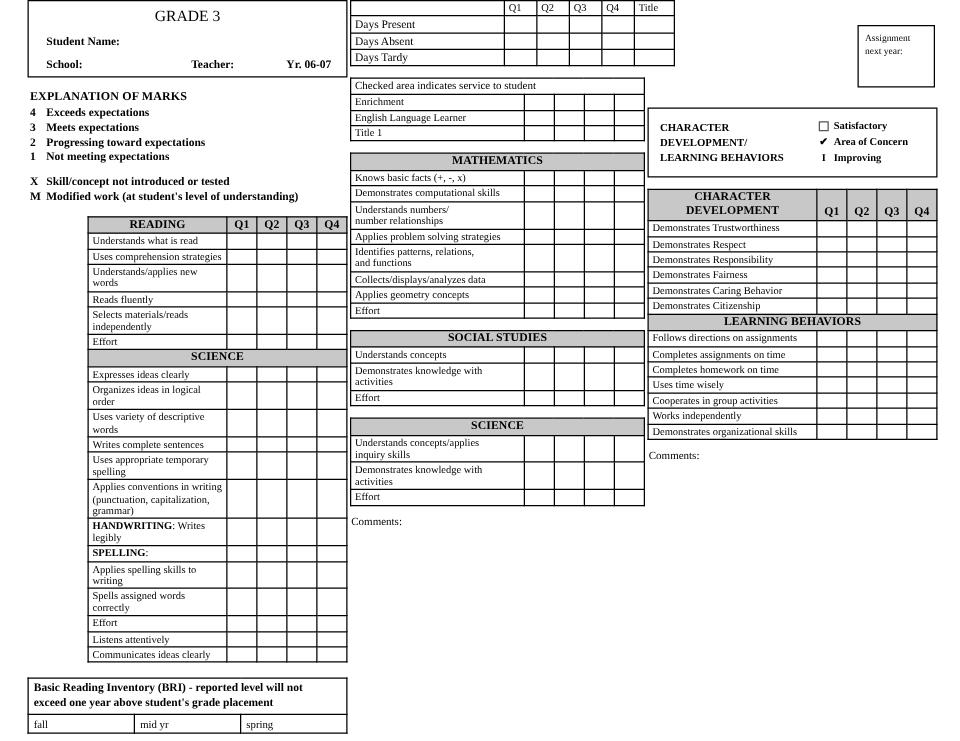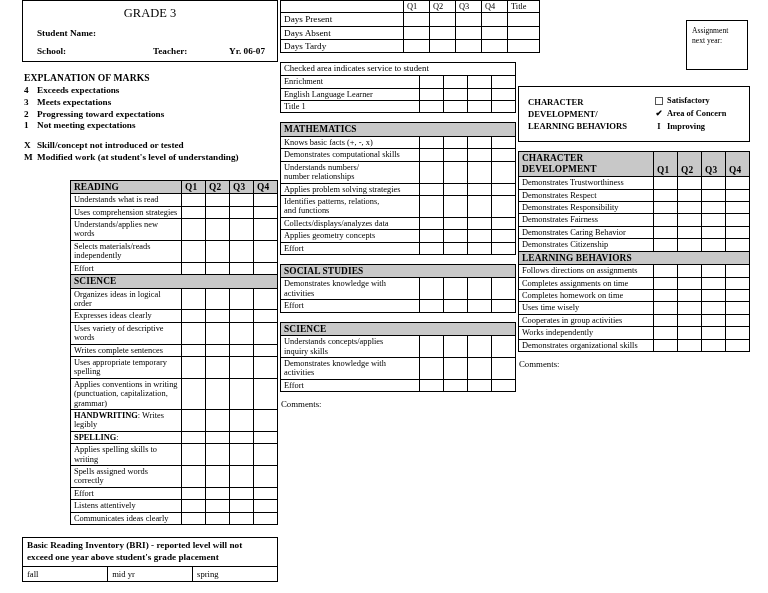--- a/index.html
+++ b/index.html
@@ -49,20 +49,21 @@
   td.qcell, th.qcell {
     width: 24px;
     text-align: center;
   }
   tr.section td {
     background: #c8c8c8;
     font-weight: bold;
     font-size: 9.4px;
     letter-spacing: 0.1px;
     padding: 1px 3px;
+    text-align: center;
   }
   td.bold  { font-weight: bold; }
   td.indent2 { padding-left: 22px; }
   td.two-line { line-height: 1.15; }
 
   
   .hdrbox {
     border: 1.5px solid #000;
     padding: 5px 10px 8px 10px;
     box-sizing: border-box;
@@ -199,21 +200,21 @@
       <h3>EXPLANATION OF MARKS</h3>
       <div class="m"><span class="k">4</span><span>Exceeds expectations</span></div>
       <div class="m"><span class="k">3</span><span>Meets expectations</span></div>
       <div class="m"><span class="k">2</span><span>Progressing toward expectations</span></div>
       <div class="m"><span class="k">1</span><span>Not meeting expectations</span></div>
       <div class="gap"></div>
       <div class="m"><span class="k">X</span><span>Skill/concept not introduced or tested</span></div>
       <div class="m"><span class="k">M</span><span>Modified work (at student's level of understanding)</span></div>
     </div>
 
-    <div style="margin-top:16px;padding-left:48px;">
+    <div style="margin-top:9px;padding-left:48px;">
     <table class="grid">
       <colgroup>
         <col style="width:auto">
             <col style="width:24px">
             <col style="width:24px">
             <col style="width:24px">
             <col style="width:24px">
       </colgroup>
       <tbody>
         <tr class="section">
@@ -238,46 +239,53 @@
               <td class="qcell"></td>
             </tr>
         <tr>
               <td>Understands/applies new words</td>
               <td class="qcell"></td>
               <td class="qcell"></td>
               <td class="qcell"></td>
               <td class="qcell"></td>
             </tr>
         <tr>
+              <td>Reads fluently</td>
+              <td class="qcell"></td>
+              <td class="qcell"></td>
+              <td class="qcell"></td>
+              <td class="qcell"></td>
+            </tr>
+        <tr>
               <td>Selects materials/reads independently</td>
               <td class="qcell"></td>
               <td class="qcell"></td>
               <td class="qcell"></td>
               <td class="qcell"></td>
             </tr>
         <tr>
               <td class="bold">Effort</td>
               <td class="qcell"></td>
               <td class="qcell"></td>
               <td class="qcell"></td>
               <td class="qcell"></td>
             </tr>
 
         <tr class="section">
           <td colspan="5">SCIENCE</td>
         </tr>
         <tr>
+              <td>Expresses ideas clearly</td>
+              <td class="qcell"></td>
+              <td class="qcell"></td>
+              <td class="qcell"></td>
+              <td class="qcell"></td>
+            </tr>
+        <tr>
               <td>Organizes ideas in logical order</td>
-              <td class="qcell"></td>
-              <td class="qcell"></td>
-              <td class="qcell"></td>
-              <td class="qcell"></td>
-            </tr>
-        <tr>
-              <td>Expresses ideas clearly</td>
               <td class="qcell"></td>
               <td class="qcell"></td>
               <td class="qcell"></td>
               <td class="qcell"></td>
             </tr>
         <tr>
               <td>Uses variety of descriptive words</td>
               <td class="qcell"></td>
               <td class="qcell"></td>
               <td class="qcell"></td>
@@ -549,20 +557,27 @@
             <col style="width:auto">
             <col style="width:24px">
             <col style="width:24px">
             <col style="width:24px">
             <col style="width:24px">
           </colgroup>
         <tbody>
           <tr class="section">
             <td colspan="5">SOCIAL STUDIES</td>
           </tr>
+          <tr>
+              <td>Understands concepts</td>
+              <td class="qcell"></td>
+              <td class="qcell"></td>
+              <td class="qcell"></td>
+              <td class="qcell"></td>
+            </tr>
           <tr>
             <td class="two-line"><span>Demonstrates knowledge with</span><br><span>activities</span></td>
             <td class="qcell"></td>
               <td class="qcell"></td>
               <td class="qcell"></td>
               <td class="qcell"></td>
           </tr>
           <tr>
               <td class="bold">Effort</td>
               <td class="qcell"></td>

